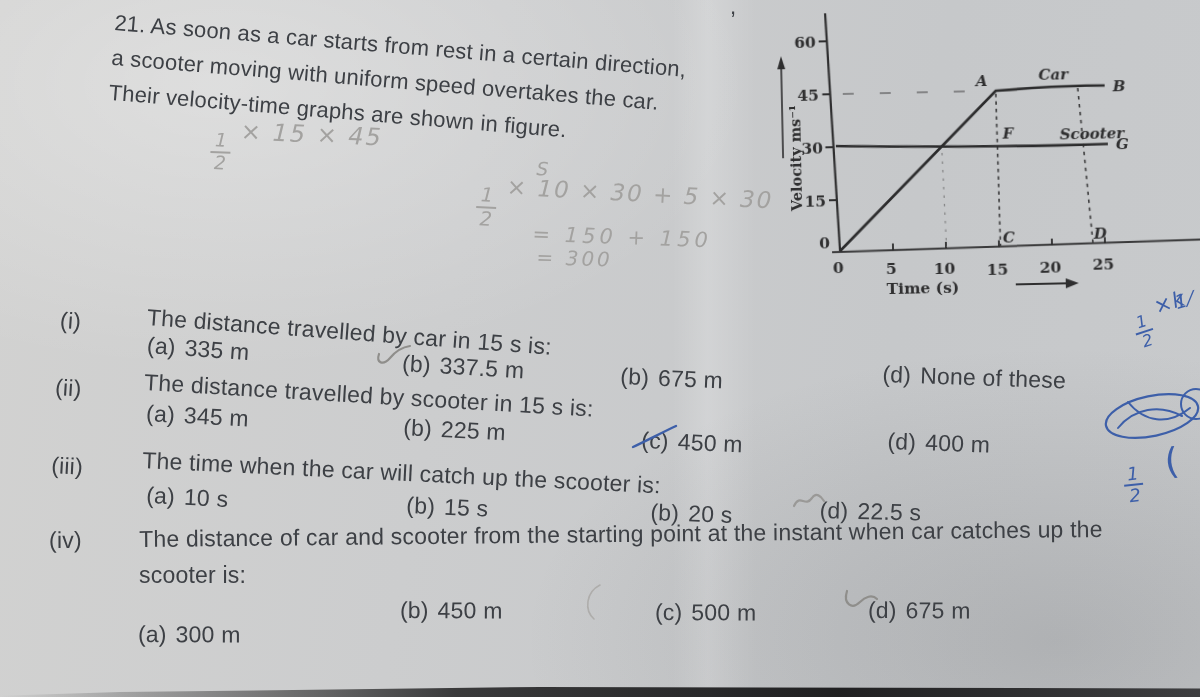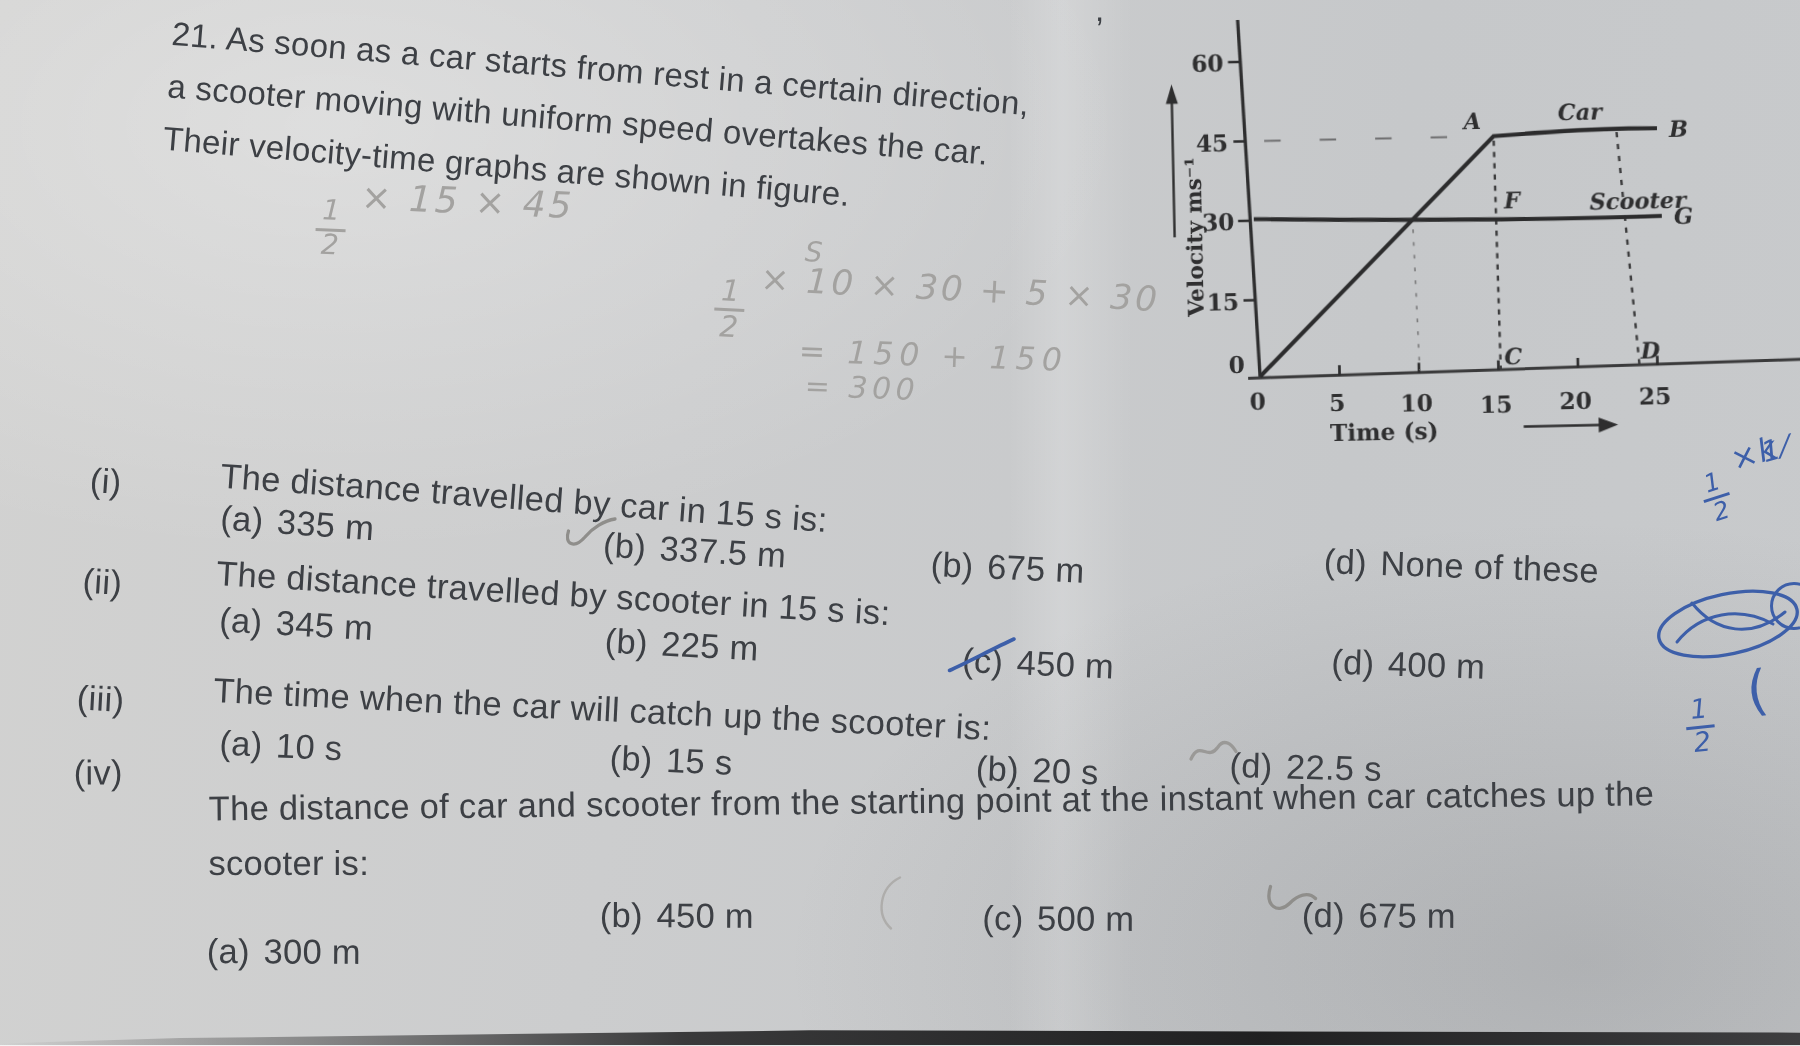--- a/index.html
+++ b/index.html
@@ -148,21 +148,21 @@
   <span class="print" style="left:52px;top:452px;transform:rotate(3deg)">(iii)</span>
   <span class="print" style="left:143px;top:447px;transform:rotate(2.8deg)">The time when the car will catch up the scooter is:</span>
   <span class="print opt" style="left:147px;top:482px;transform:rotate(2.8deg)"><span class="okey">(a)</span><span>10 s</span></span>
   <span class="print opt" style="left:407px;top:492px;transform:rotate(2.5deg)"><span class="okey">(b)</span><span>15 s</span></span>
   <span class="print opt" style="left:651px;top:499px;transform:rotate(2deg)"><span class="okey">(b)</span><span>20 s</span></span>
   <span class="print opt" style="left:820px;top:497px;transform:rotate(1.5deg)"><span class="okey">(d)</span><span>22.5 s</span></span>
   <svg class="mark" style="left:791px;top:489px" width="36" height="24">
     <path d="M3 17 C9 4 14 19 21 9 C25 3 30 7 33 12" stroke="#9a9997" stroke-width="2.2" fill="none" stroke-linecap="round"></path>
   </svg>
 
-  <span class="print" style="left:49px;top:502px;transform:rotate(-0.3deg)">(iv)</span>
+  <span class="print" style="left:49px;top:527px;transform:rotate(-0.3deg)">(iv)</span>
   <span class="print" style="left:139px;top:526px;transform:rotate(-0.6deg)">The distance of car and scooter from the starting point at the instant when car catches up the</span>
   <span class="print" style="left:139px;top:562px">scooter is:</span>
   <span class="print opt" style="left:138px;top:621px;transform:rotate(0.3deg)"><span class="okey">(a)</span><span>300 m</span></span>
   <span class="print opt" style="left:400px;top:597px;transform:rotate(0.3deg)"><span class="okey">(b)</span><span>450 m</span></span>
   <span class="print opt" style="left:655px;top:599px;transform:rotate(0.3deg)"><span class="okey">(c)</span><span>500 m</span></span>
   <span class="print opt" style="left:868px;top:597px;transform:rotate(0.3deg)"><span class="okey">(d)</span><span>675 m</span></span>
   <svg class="mark" style="left:842px;top:586px" width="38" height="28">
     <path d="M5 5 C1 18 10 24 18 16 C23 11 30 8 35 13" stroke="#8f8e8b" stroke-width="2.2" fill="none" stroke-linecap="round"></path>
   </svg>
   <svg class="mark" style="left:578px;top:582px" width="30" height="40">

